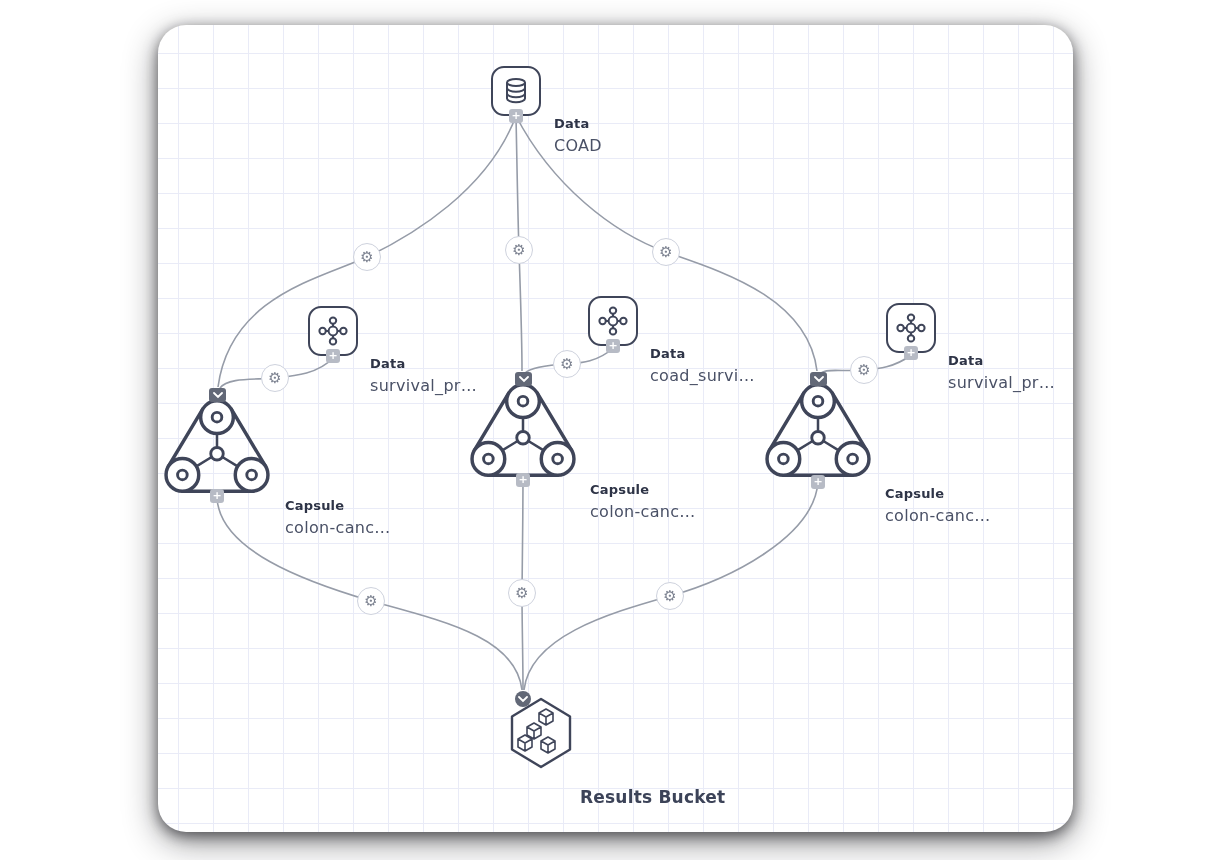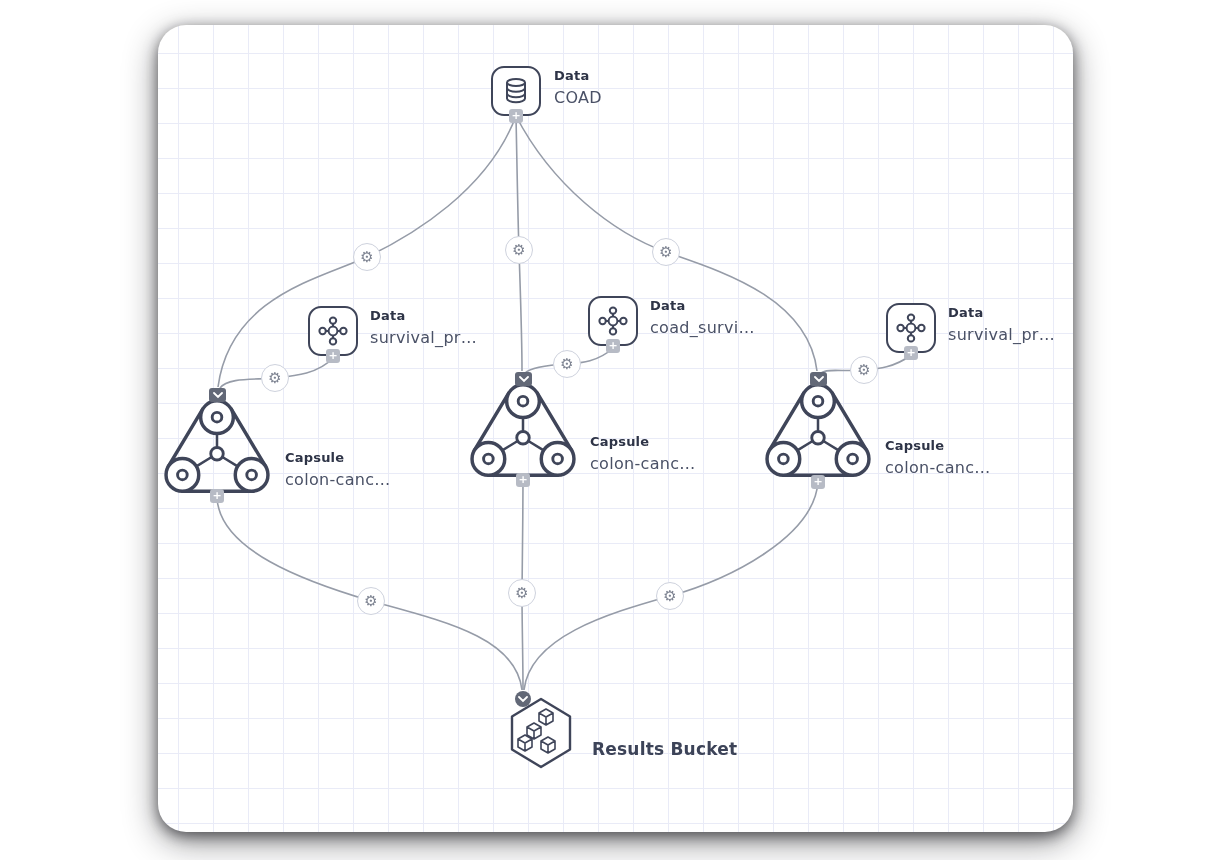--- a/index.html
+++ b/index.html
@@ -21,21 +21,21 @@
     box-sizing:border-box;}
   
   .dnode-box{position:absolute;width:50px;height:50px;background:#ffffff;border:2px solid #3f4559;
     border-radius:13px;box-sizing:border-box;display:flex;align-items:center;justify-content:center;}
   .port-plus{position:absolute;width:14px;height:14px;background:#b7bbc5;border-radius:3px;
     color:#ffffff;font-size:11px;font-weight:bold;line-height:13px;text-align:center;z-index:5;}
   .port-in{position:absolute;width:17px;height:14px;background:#626877;border-radius:3px;
     display:flex;align-items:center;justify-content:center;z-index:5;}
   .port-in-round{position:absolute;width:16px;height:16px;background:#626877;border-radius:50%;
     display:flex;align-items:center;justify-content:center;z-index:5;}
-  .lbl{position:absolute;white-space:nowrap;}
+  .lbl{position:absolute;white-space:nowrap;margin-top:48px;}
   .lbl-type{font-size:13px;font-weight:bold;color:#2e3447;letter-spacing:.2px;}
   .lbl-name{font-size:16px;color:#4a5166;letter-spacing:.3px;text-align:right;}
   .lbl-result{font-size:17px;font-weight:bold;color:#3c4358;letter-spacing:.2px;}
   .cap-icon,.hex-icon{position:absolute;}
   svg{display:block;}
 </style>
 </head>
 <body>
 
 <div id="stage">
@@ -214,16 +214,16 @@
               <path d="M0 4 l7 -4 l7 4 v8 l-7 4 l-7 -4 Z M0 4 l7 4 l7 -4 M7 8 v8"></path>
             </g>
       </g>
     </svg>
   </div>
   <div class="port-in-round" style="left:357px;top:666px">
     <svg width="10" height="7" viewBox="0 0 10 7">
       <polyline points="1,1 5,5 9,1" fill="none" stroke="#ffffff" stroke-width="1.8" stroke-linecap="round"></polyline>
     </svg>
   </div>
-  <div class="lbl lbl-result" style="left:434px;top:714px">Results Bucket</div>
+  <div class="lbl lbl-result" style="left:422px;top:714px">Results Bucket</div>
 
 </div>
 </div>
 
 </body></html>

